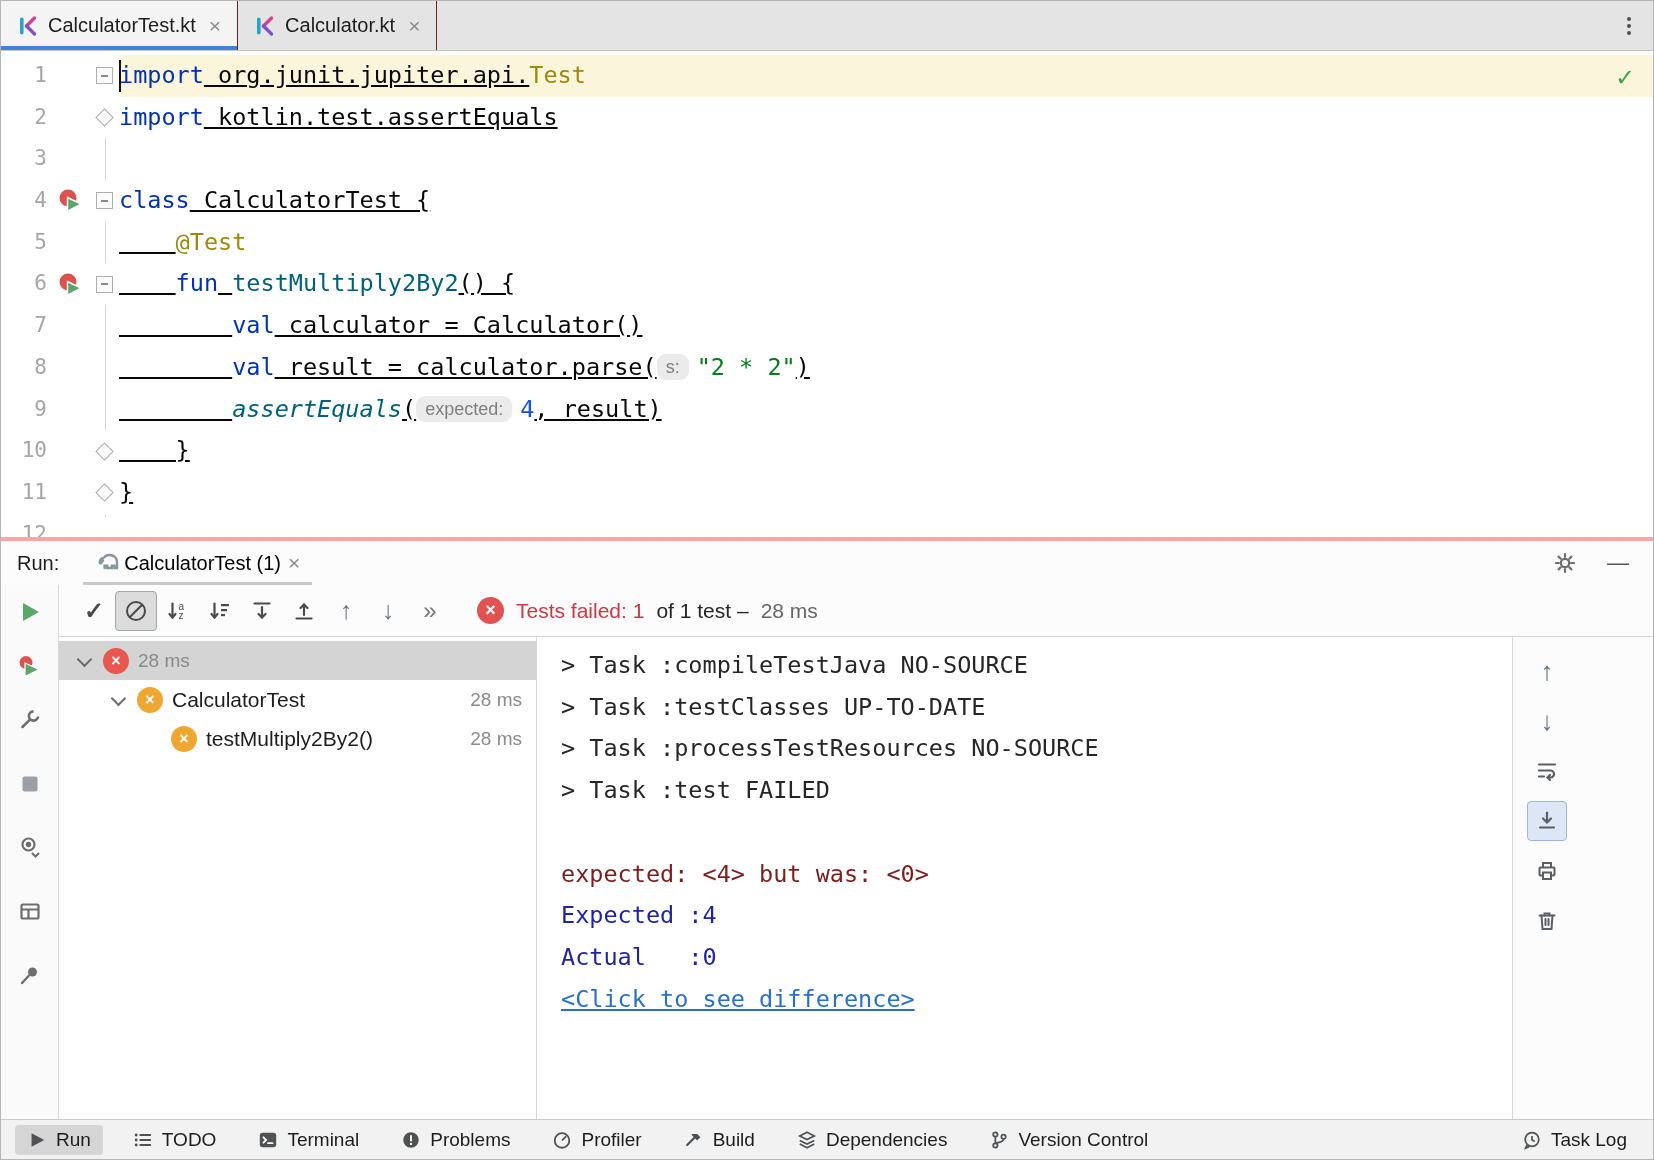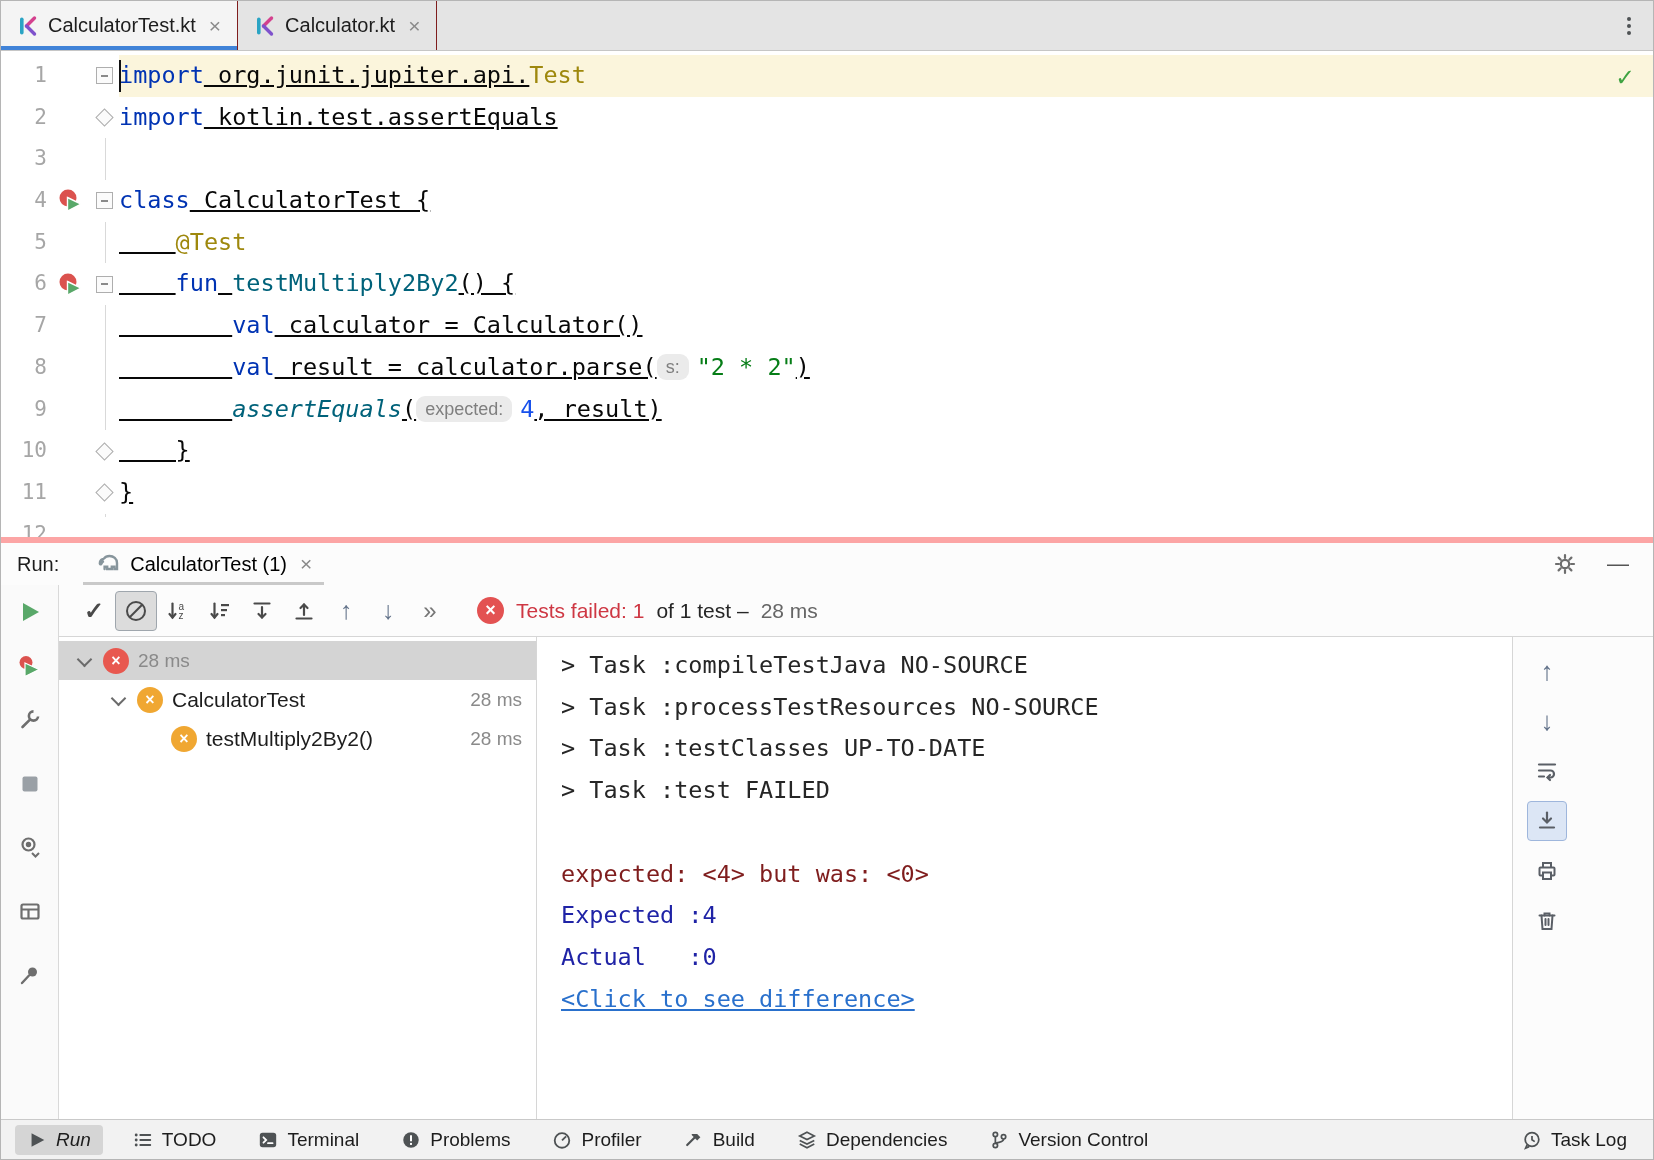--- a/index.html
+++ b/index.html
@@ -39,23 +39,23 @@
   .tok-kw { color:#0033B3; }
   .tok-ann { color:#9E880D; }
   .tok-str { color:#067D17; }
   .tok-num { color:#1750EB; }
   .tok-fn { color:#00627A; }
   .tok-fnit { color:#00627A; font-style:italic; }
   .tok-hint { font-family:"Liberation Sans",sans-serif; font-size:18px; color:#7F7F7F; background:#EBEBEB; border-radius:9px; padding:3px 9px; margin-right:8px; vertical-align:2px; }
   .editor-check { position:absolute; top:10px; right:20px; color:#3FA342; font-size:27px; font-weight:bold; }
 
   
-  .run-header { height:48px; min-height:48px; display:flex; align-items:stretch; border-top:6px solid #fca5a5; background:#FCFCFC; font-size:20px; }
+  .run-header { height:48px; min-height:48px; display:flex; align-items:stretch; border-top:4px solid #fca5a5; background:#FCFCFC; font-size:20px; }
   .run-label { align-self:center; padding:0 10px 0 16px; color:#1D1D1D; }
-  .run-tab { display:flex; align-items:center; gap:9px; padding:0 12px; position:relative; margin-left:14px; }
+  .run-tab { display:flex; align-items:center; gap:3px; padding:0 12px; position:relative; margin-left:14px; }
   .run-tab::after { content:""; position:absolute; left:0; right:0; bottom:0; height:3px; background:#C9C9C9; }
   .header-actions { margin-left:auto; display:flex; align-items:center; gap:30px; padding-right:24px; }
   .minimize { color:#555; font-size:22px; }
 
   
   .run-body { flex:1; display:flex; min-height:0; }
   .left-strip { width:58px; min-width:58px; border-right:1px solid #D9D9D9; background:#FAFAFA; display:flex; flex-direction:column; align-items:center; padding-top:12px; gap:24px; }
   .strip-btn { width:30px; height:30px; display:flex; align-items:center; justify-content:center; }
   .mt1 { margin-top:10px; }
   .right-of-strip { flex:1; display:flex; flex-direction:column; min-width:0; }
@@ -94,21 +94,21 @@
   .cline.info { color:#1F23A6; }
   .diff-link { color:#2970CC; text-decoration:underline; cursor:pointer; }
 
   .right-toolbar { width:140px; min-width:140px; padding:14px 0 0 14px; display:flex; flex-direction:column; align-items:flex-start; gap:10px; background:#FCFCFC; }
   .rbtn { width:40px; height:40px; display:flex; align-items:center; justify-content:center; }
   .rbtn.selected { background:#DCE6F5; border:1px solid #9EB6DC; border-radius:4px; }
 
   
   .statusbar { height:40px; min-height:40px; background:#F2F2F2; border-top:1px solid #C9C9C9; display:flex; align-items:center; padding:0 14px; font-size:19px; color:#1D1D1D; gap:18px; }
   .sb-item { display:flex; align-items:center; gap:9px; padding:4px 12px; border-radius:4px; white-space:nowrap; }
-  .sb-item.active { background:#D5D5D5;font-style:italic; }
+  .sb-item.active { background:#D5D5D5; }
   .sb-right { margin-left:auto; display:flex; align-items:center; gap:18px; }
   .sb-icon { display:flex; align-items:center; }
 </style>
 </head>
 <body>
 
 <div class="app">
 
   <div class="tabbar">
     <div class="etab active">
@@ -431,22 +431,22 @@
               <span class="ticon">×</span>
               <span class="tlabel">testMultiply2By2()</span>
               <span class="ttime">28 ms</span>
             </div>
           </div>
 
         <div class="console">
           <div>
 
           <div class="cline">&gt; Task :compileTestJava NO-SOURCE</div>
+              <div class="cline">&gt; Task :testClasses UP-TO-DATE</div>
               <div class="cline">&gt; Task :processTestResources NO-SOURCE</div>
-              <div class="cline">&gt; Task :testClasses UP-TO-DATE</div>
               <div class="cline">&gt; Task :test FAILED</div>
               <div class="cline"> </div>
               <div class="cline err">expected: &lt;4&gt; but was: &lt;0&gt;</div>
               <div class="cline info">Expected :4</div>
               <div class="cline info">Actual   :0</div>
             </div>
           <div class="cline diff-link">&lt;Click to see difference&gt;</div>
         </div>
 
         <div class="right-toolbar">

